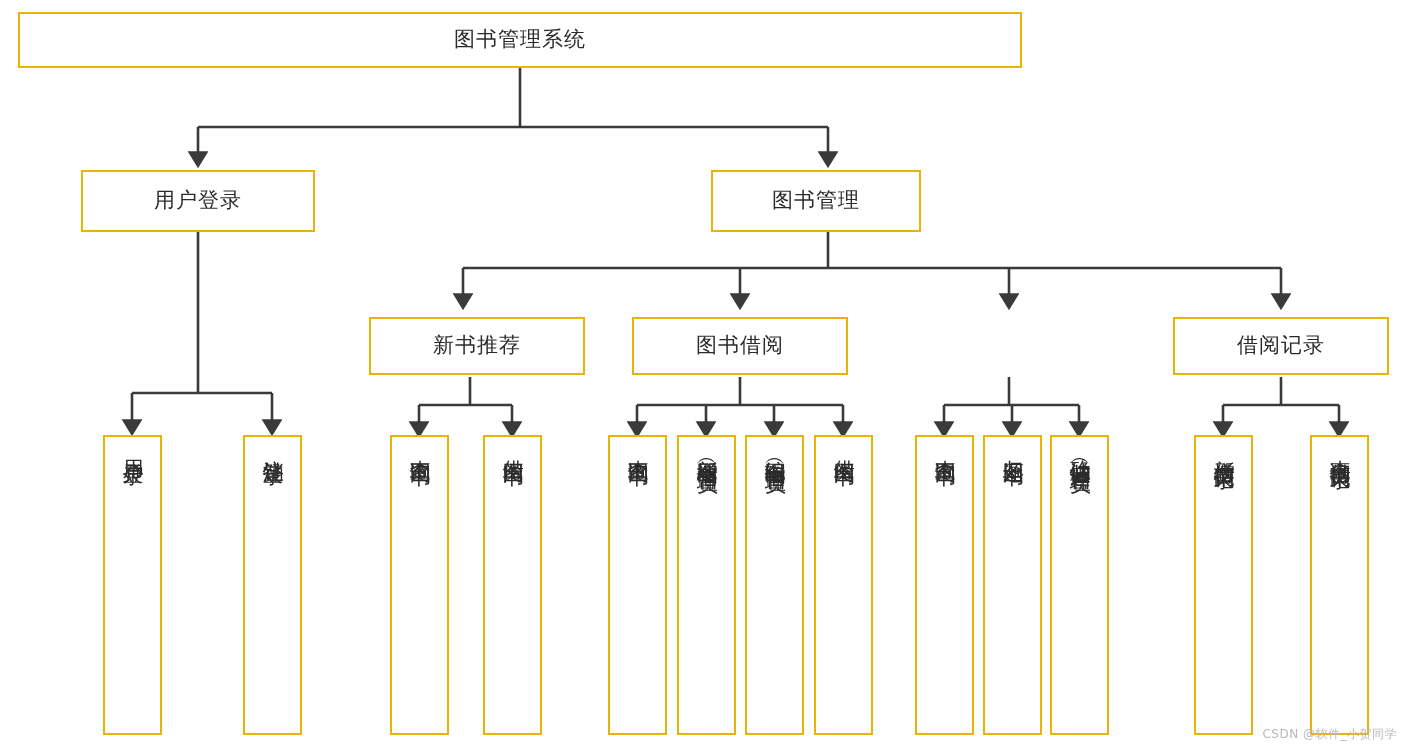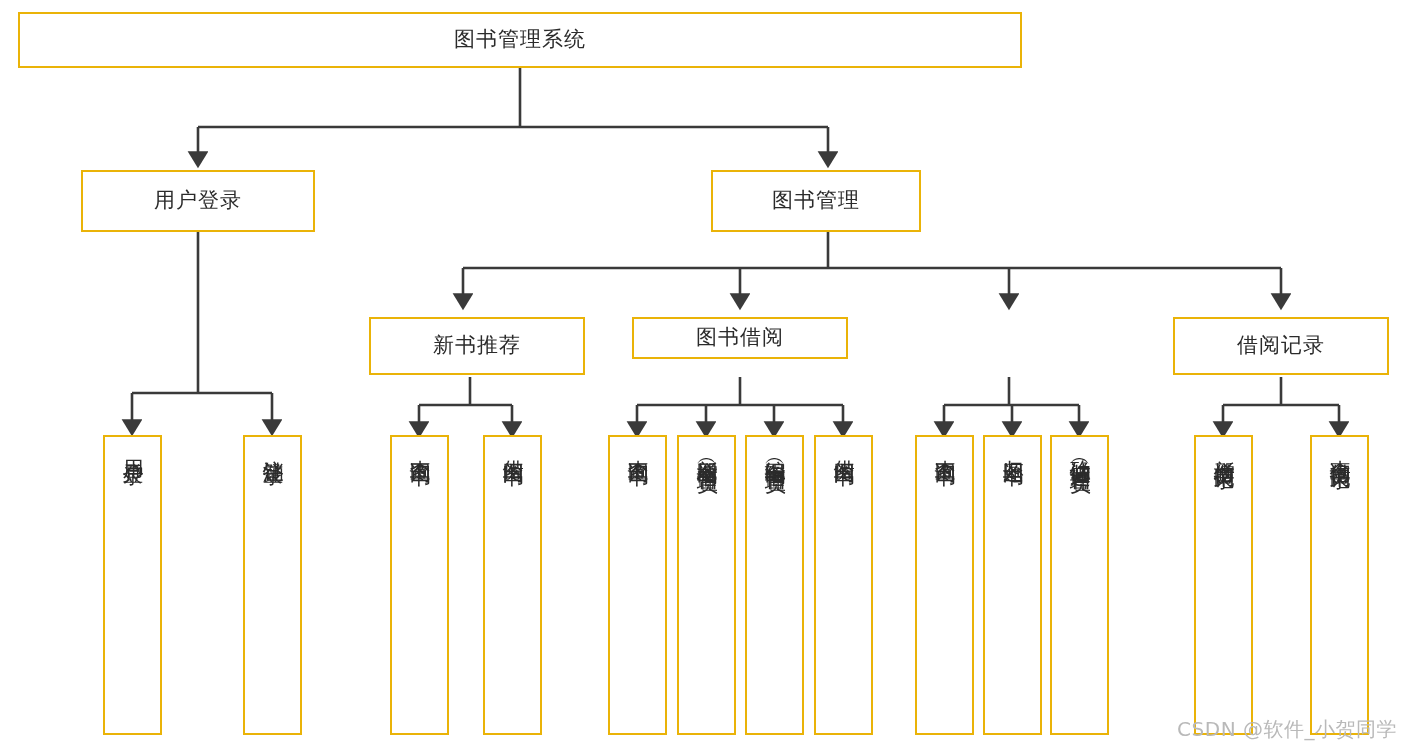--- a/index.html
+++ b/index.html
@@ -51,21 +51,21 @@
     font-size: 21px;
     line-height: 1.32;
     letter-spacing: 2px;
     text-align: left;
     white-space: nowrap;
   }
   .watermark {
     position: absolute;
     right: 8px;
     bottom: 4px;
-    font-size: 20px;
+    font-size: 12px;
     color: #b9b9b9;
     letter-spacing: 0.5px;
     white-space: nowrap;
     pointer-events: none;
   }
 </style>
 </head>
 <body>
 
 <div id="canvas">
@@ -127,21 +127,21 @@
   <div class="node node-h" style="left:81px; top:170px; width:234px; height:62px;">
     <span>用户登录</span>
   </div>
   <div class="node node-h" style="left:711px; top:170px; width:210px; height:62px;">
     <span>图书管理</span>
   </div>
 
   <div class="node node-h" style="left:362px; top:317px; width:216px; height:58px;margin-left:7px;">
     <span>新书推荐</span>
   </div>
-  <div class="node node-h" style="left:632px; top:317px; width:216px; height:42px;">
+  <div class="node node-h" style="left:632px; top:317px; width:216px; height:58px;">
     <span>图书借阅</span>
   </div>
   <div class="node node-h" style="left:1173px; top:317px; width:216px; height:58px;">
     <span>借阅记录</span>
   </div>
 
   <div class="node node-v" style="left:103px; top:435px; width:59px; height:300px;">
     <span class="vtext">用户登录</span>
   </div>
   <div class="node node-v" style="left:243px; top:435px; width:59px; height:300px;">

